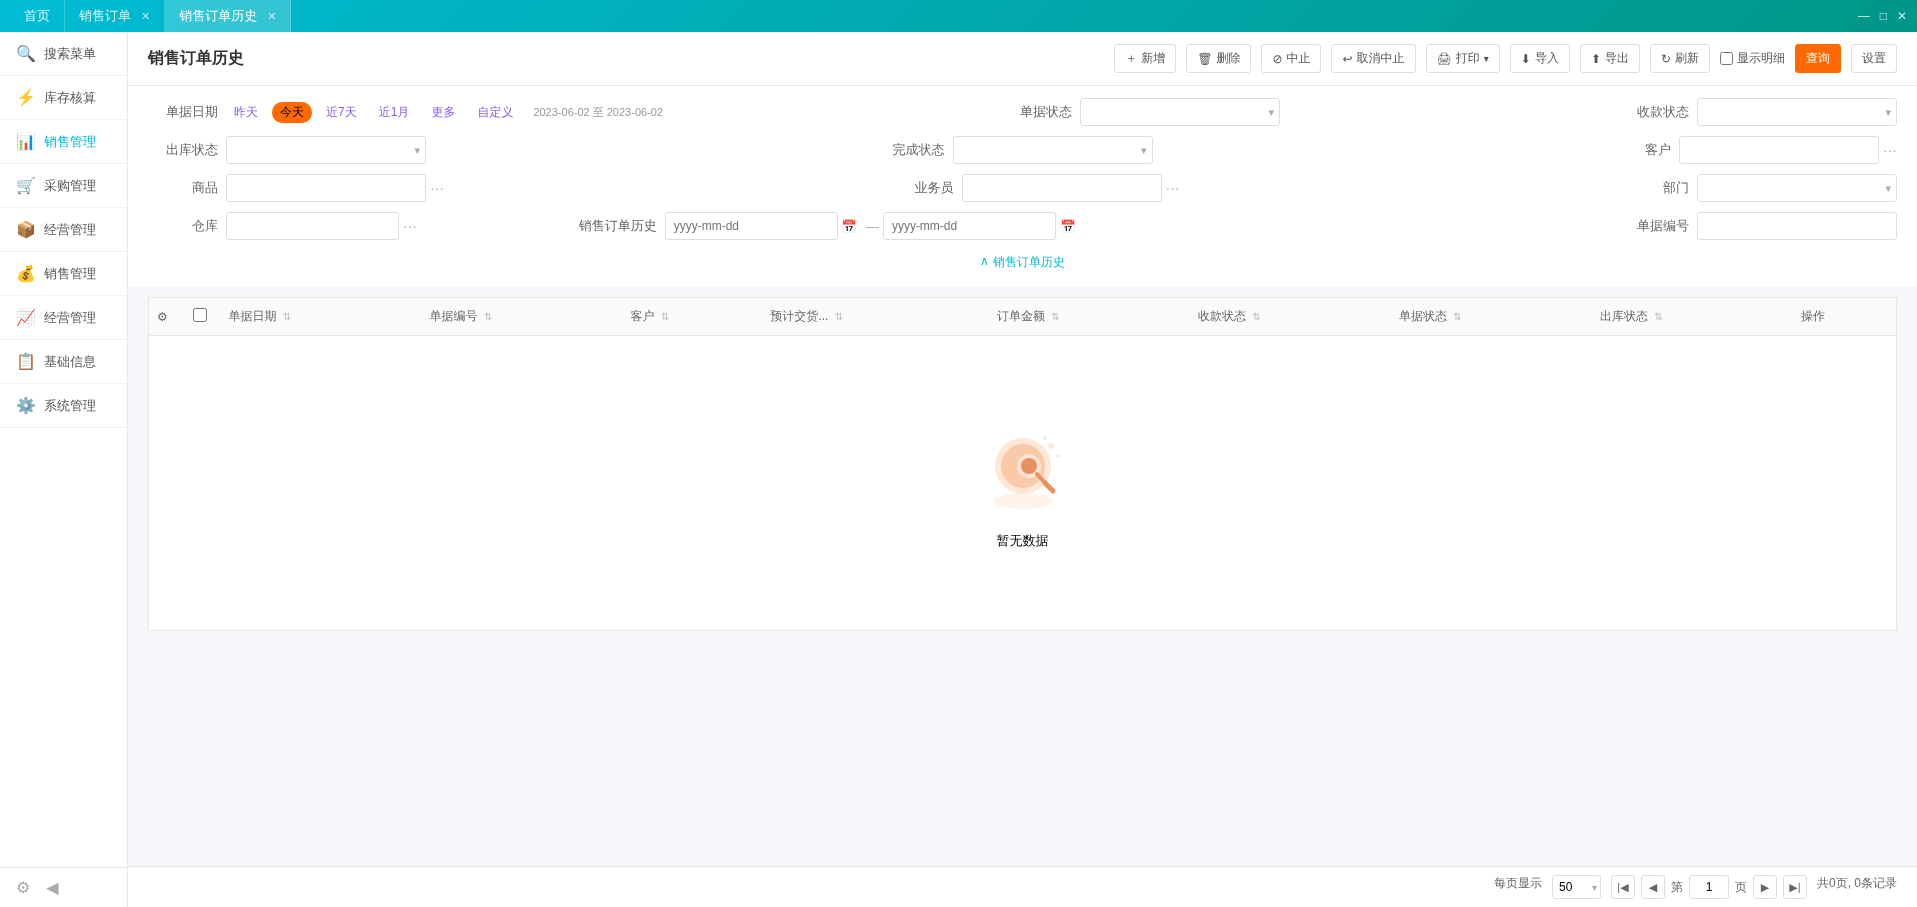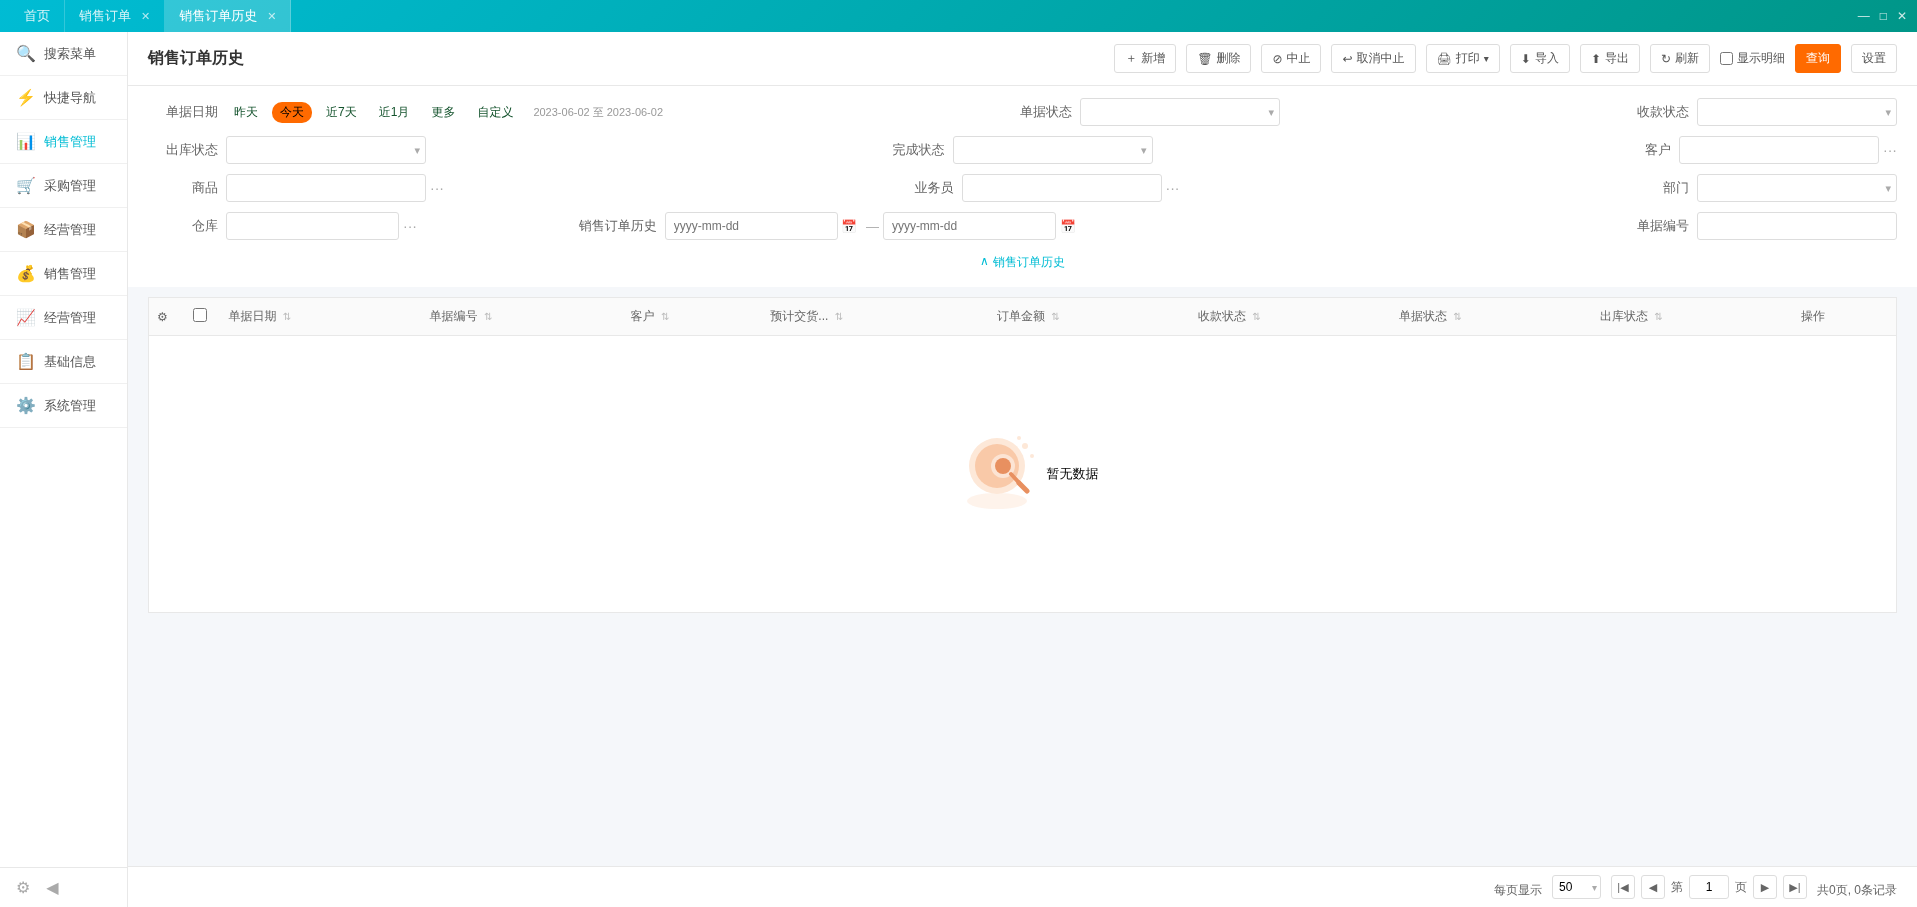--- a/index.html
+++ b/index.html
@@ -193,21 +193,21 @@
       pointer-events: none;
     }
     .date-tag {
       display: inline-flex;
       align-items: center;
       padding: 2px 8px;
       border-radius: 3px;
       font-size: 12px;
       cursor: pointer;
       margin-right: 4px;
-      color: #14532d;
+      color: #8b5cf6;
     }
     .date-tag.active {
       background: #ff6a00;
       color: #000000;
       border-radius: 10px;
     }
     .date-range-text {
       font-size: 11px;
       color: #999;
       margin-left: 6px;
@@ -254,38 +254,38 @@
     .data-table th.sortable {
       cursor: pointer;
     }
     .sort-icon { color: #bbb; font-size: 10px; margin-left: 3px; }
     .th-gear { width: 36px; }
     .th-check { width: 36px; }
 
     
     .empty-state {
       display: flex;
-      flex-direction: row;
+      flex-direction: column;
       align-items: center;
       justify-content: center;
       padding: 80px 0;
     }
     .empty-icon {
       width: 100px;
       height: 100px;
       margin-bottom: 16px;
     }
 
     
     .table-footer {
       background: #fff;
       border-top: 1px solid #e8e8e8;
       padding: 8px 20px;
       display: flex;
-      align-items: flex-end;
+      align-items: flex-start;
       justify-content: flex-end;
       gap: 10px;
       flex-shrink: 0;
       font-size: 12px;
       color: #666;
     }
     .page-size-select {
       border: 1px solid #ddd;
       border-radius: 3px;
       padding: 2px 20px 2px 6px;
@@ -387,21 +387,21 @@
 
 <div class="main-layout">
 
   <div class="sidebar">
     <div class="sidebar-item">
       <span class="sidebar-icon">🔍</span>
       <span>搜索菜单</span>
     </div>
     <div class="sidebar-item">
       <span class="sidebar-icon">⚡</span>
-      <span>快捷导航</span>
+      <span>库存核算</span>
     </div>
     <div class="sidebar-item active">
       <span class="sidebar-icon">📊</span>
       <span>销售管理</span>
     </div>
     <div class="sidebar-item">
       <span class="sidebar-icon">🛒</span>
       <span>采购管理</span>
     </div>
     <div class="sidebar-item">

